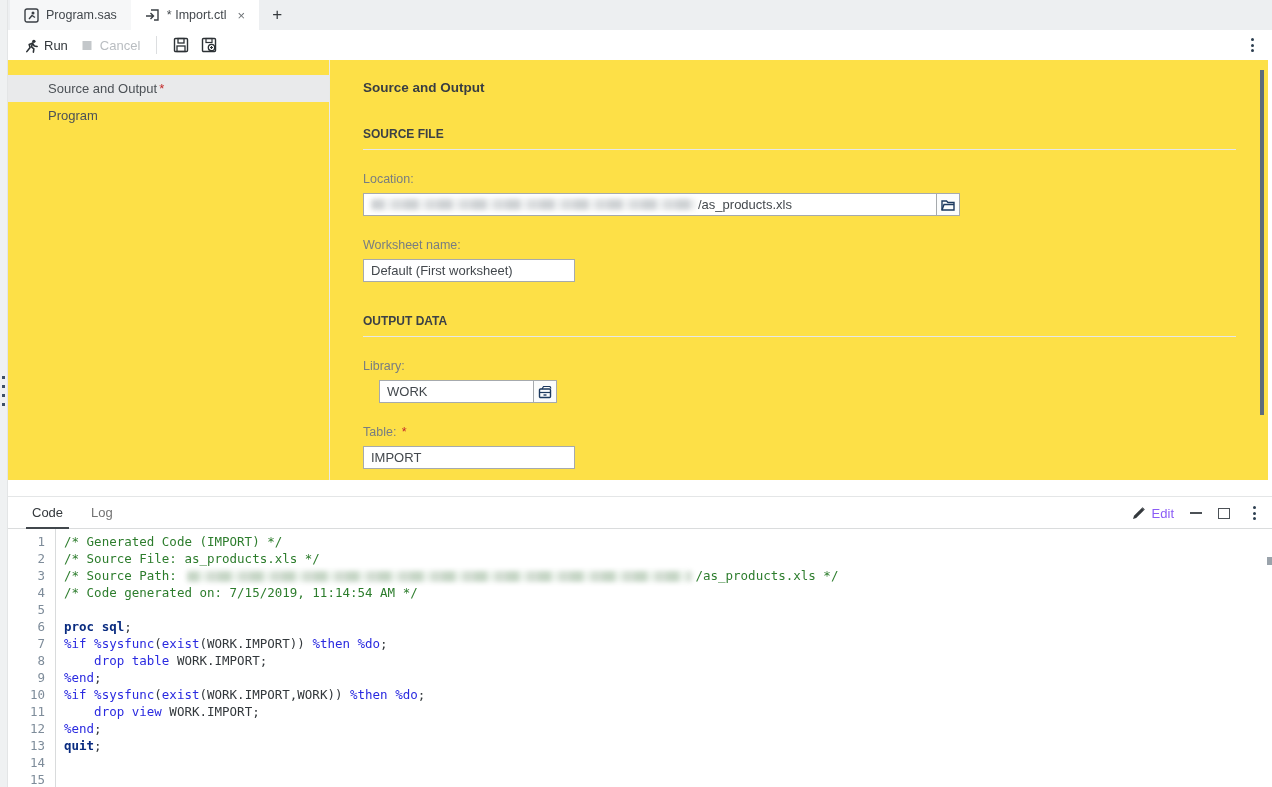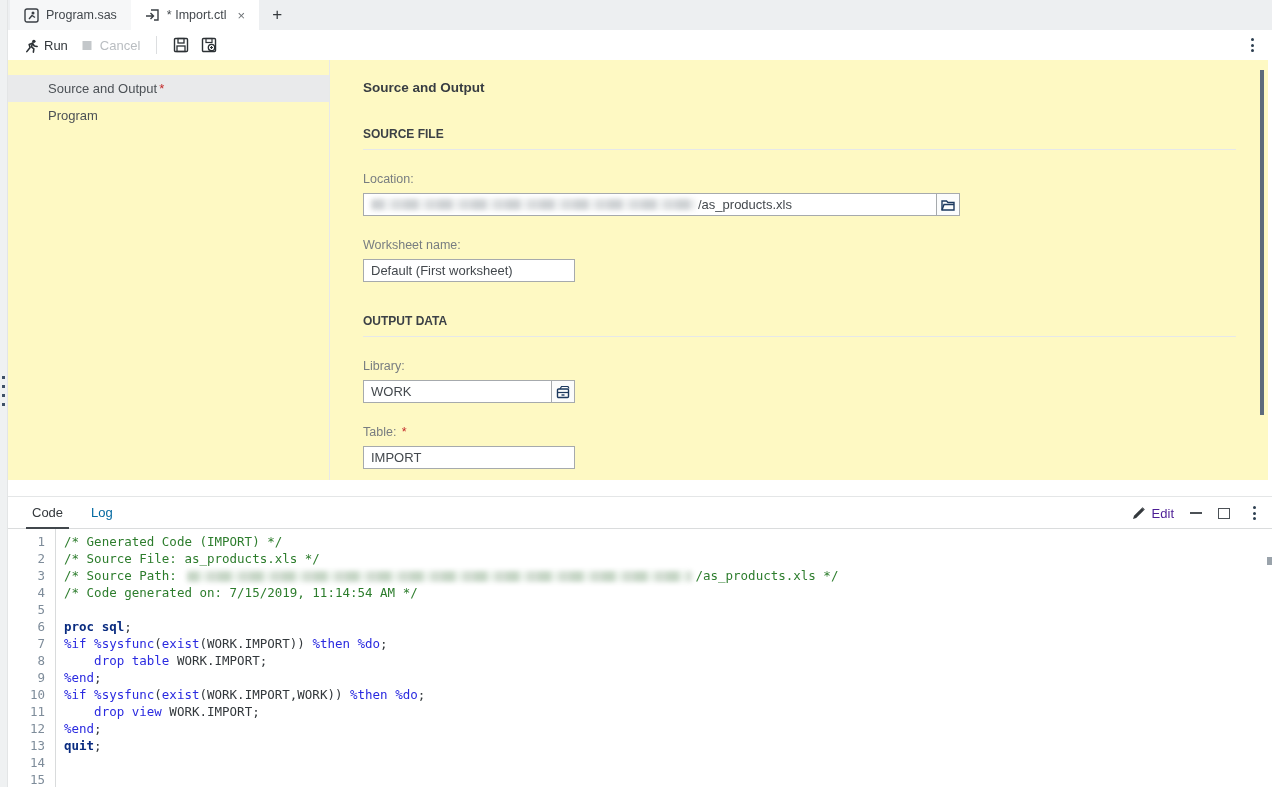--- a/index.html
+++ b/index.html
@@ -23,52 +23,52 @@
   
   .toolbar { position:absolute; left:8px; top:30px; right:0; height:30px; background:#ffffff; display:flex; align-items:center; padding-left:10px; }
   .tb-btn { display:flex; align-items:center; gap:5px; font-size:13px; padding:3px 6px; cursor:pointer; color:#33383c; }
   .tb-btn.disabled { color:#b9bdc1; cursor:default; }
   .tb-sep { width:1px; height:18px; background:#dcdee0; margin:0 10px; }
   .tb-icon { display:inline-flex; width:16px; height:16px; cursor:pointer; margin:0 6px; }
   .dots-menu { position:absolute; right:12px; top:6px; width:16px; height:18px; display:flex; flex-direction:column; align-items:center; justify-content:center; gap:2.5px; cursor:pointer; }
   .dots-menu i { width:3px; height:3px; border-radius:50%; background:#2c3e50; }
 
   
-  .upper { position:absolute; left:8px; top:60px; right:4px; height:420px; background:#fef9c3; }
+  .upper { position:absolute; left:8px; top:60px; right:4px; height:420px; background:#fde047; }
   .nav-panel { position:absolute; left:0; top:0; width:322px; height:420px; border-right:1px solid #e7e9ea; }
   .nav-item { height:27px; display:flex; align-items:center; padding-left:40px; font-size:13px; color:#4c5156; cursor:pointer; }
   .nav-item.selected { background:#e9eaeb; }
   .nav-panel .nav-item:first-child { margin-top:15px; }
   .req { color:#c22a2a; margin-left:2px; }
 
   .content { position:absolute; left:355px; top:0; right:32px; height:420px; }
   .content-title { font-size:13.5px; font-weight:bold; color:#383d42; padding-top:20px; }
   .section-head { font-size:12px; font-weight:bold; color:#3c4146; margin-top:32px; padding-bottom:8px; border-bottom:1px solid #e6e8e9; }
   .field-label { font-size:12.5px; color:#787d81; margin-top:22px; margin-bottom:7px; }
   .text-input { height:23px; border:1px solid #a6aaad; background:#fff; font-size:13px; color:#43484d; padding:0 7px; font-family:"Liberation Sans",sans-serif; display:flex; align-items:center; }
   input.text-input { display:inline-block; line-height:21px; }
   .loc-row { display:flex; align-items:stretch; }
   .loc-input { width:574px; overflow:hidden; white-space:nowrap; }
   .icon-btn { width:23px; height:23px; border:1px solid #a6aaad; border-left:none; background:#fbfcfc; display:flex; align-items:center; justify-content:center; cursor:pointer; }
   .redact { display:inline-block; height:11px; width:325px; border-radius:3px; margin-right:2px;
             background:repeating-linear-gradient(90deg,#c6cacd 0 13px,#e9ebec 13px 21px,#d4d7d9 21px 34px); filter:blur(2.5px); opacity:.85; }
   .lib-row { display:flex; align-items:stretch; }
   .sm { width:212px; }
-  .lib-input { width:189px; }
+  .lib-input { width:155px;margin-left:16px; }
 
   .v-scrollbar { position:absolute; right:8px; top:70px; width:4px; height:345px; background:#5d6b7b; z-index:6; }
 
   
   .bottom { position:absolute; left:8px; top:496px; right:0; height:307px; background:#fff; border-top:1px solid #e4e6e7; }
   .code-header { height:32px; border-bottom:1px solid #dadcdd; display:flex; align-items:center; position:relative; }
-  .code-tab { font-size:13px; color:#0369a1; padding:0 4px; margin-left:20px; height:32px; display:flex; align-items:center; position:relative; cursor:pointer; }
+  .code-tab { font-size:13px; color:#737373; padding:0 4px; margin-left:20px; height:32px; display:flex; align-items:center; position:relative; cursor:pointer; }
   .code-tab.active { color:#33383c; }
   .code-tab.active::after { content:""; position:absolute; left:-2px; right:-2px; bottom:0; height:2px; background:#41474c; }
   .hdr-right { position:absolute; right:10px; top:0; height:32px; display:flex; align-items:center; gap:16px; }
-  .edit-btn { display:flex; align-items:center; gap:6px; font-size:13px; color:#4c1d95; cursor:pointer; }
+  .edit-btn { display:flex; align-items:center; gap:6px; font-size:13px; color:#8b5cf6; cursor:pointer; }
   .win-min { width:12px; height:2px; background:#4c5156; cursor:pointer; }
   .win-max { width:12px; height:11px; border:1.5px solid #4c5156; cursor:pointer; }
   .dots-menu.in-hdr { position:static; }
 
   .code-area { position:relative; height:274px; display:flex; font-family:"DejaVu Sans Mono", monospace; font-size:12.5px; overflow:hidden; }
   .gutter { width:48px; border-right:1px solid #d9dbdc; padding-top:4px; text-align:right; color:#7e8c9a; }
   .gutter div { height:17px; line-height:17px; padding-right:10px; }
   .code-lines { flex:1; padding-top:4px; padding-left:8px; }
   .code-line { height:17px; line-height:17px; white-space:pre; }
   .tok-cm { color:#2d7d2d; }

